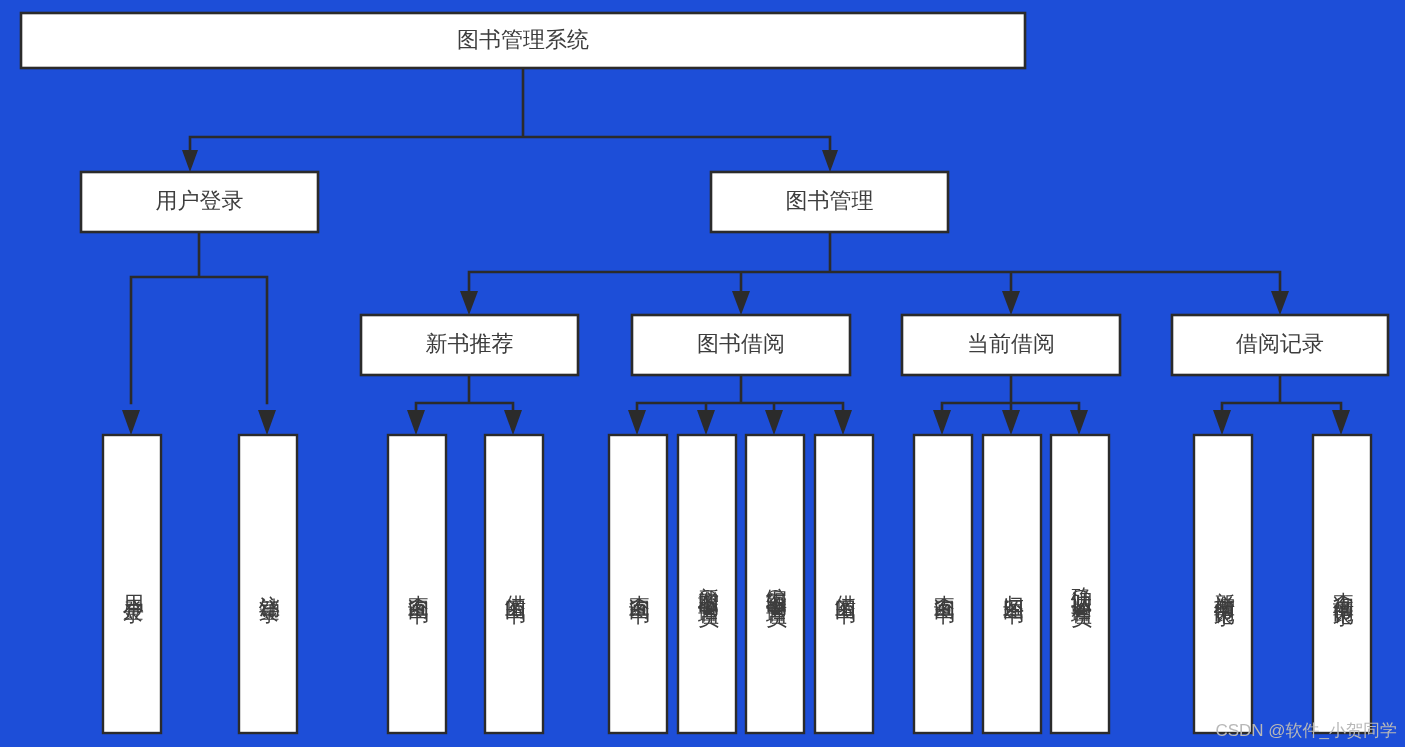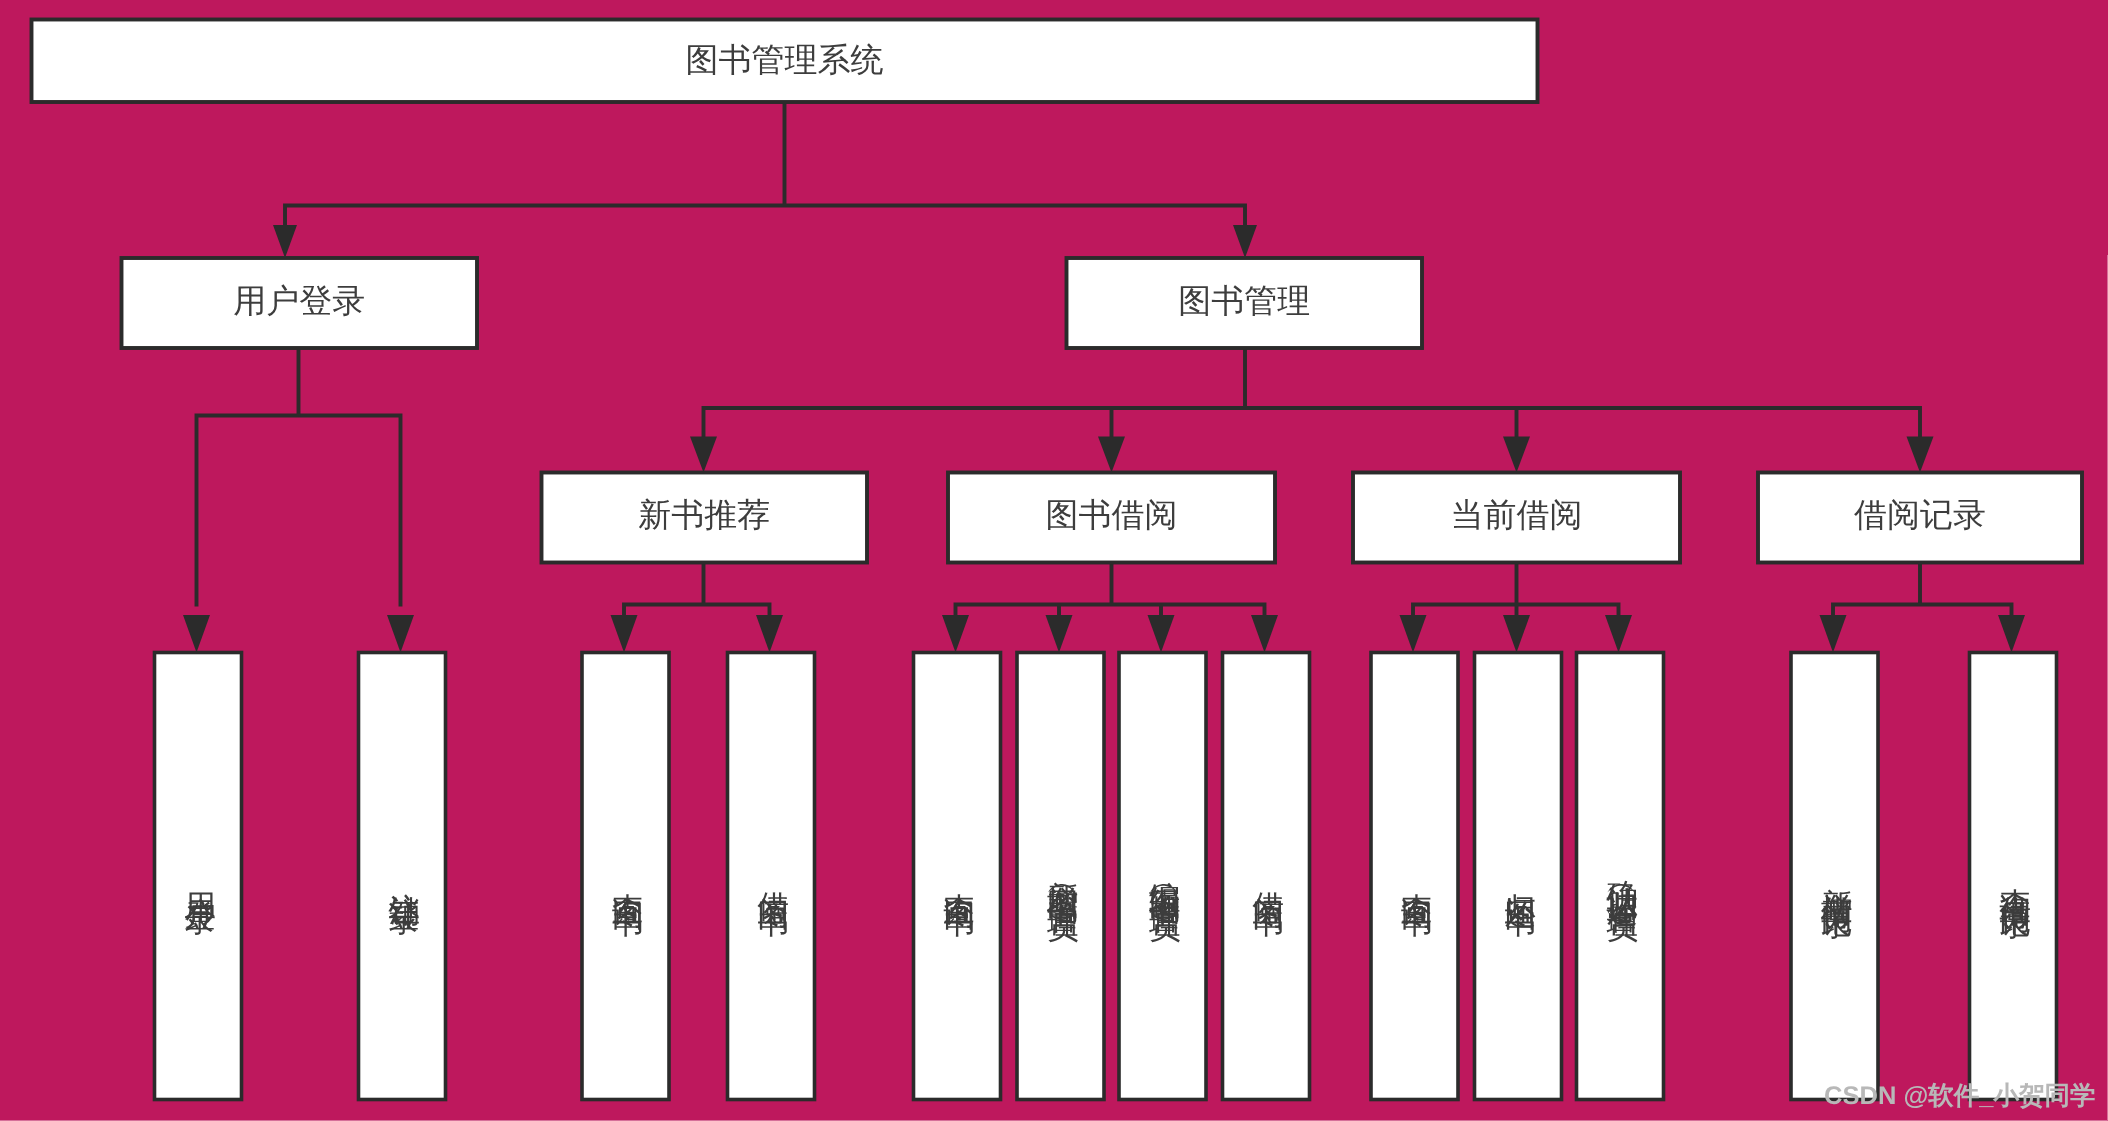--- a/index.html
+++ b/index.html
@@ -10,21 +10,21 @@
   body {
     width: 1405px;
     height: 747px;
     font-family: "Liberation Sans", "DejaVu Sans", sans-serif;
     overflow: hidden;
   }
   #diagram-root {
     position: relative;
     width: 1405px;
     height: 747px;
-    background: #be185d;
+    background: #1d4ed8;
   }
   svg#flow {
     position: absolute;
     left: 0;
     top: 0;
     width: 1405px;
     height: 747px;
   }
   .node-rect {
     fill: #ffffff;
@@ -59,21 +59,20 @@
   }
   .watermark {
     position: absolute;
     right: 8px;
     bottom: 5px;
     color: #b8b8b8;
     font-size: 17px;
     font-family: "Liberation Sans", "DejaVu Sans", sans-serif;
     white-space: nowrap;
     user-select: none;
-    font-weight: bold;
   }
 </style>
 </head>
 <body>
 
 <div id="diagram-root">
 
   <svg id="flow" viewBox="0 0 1405 747">
 
     <g>

